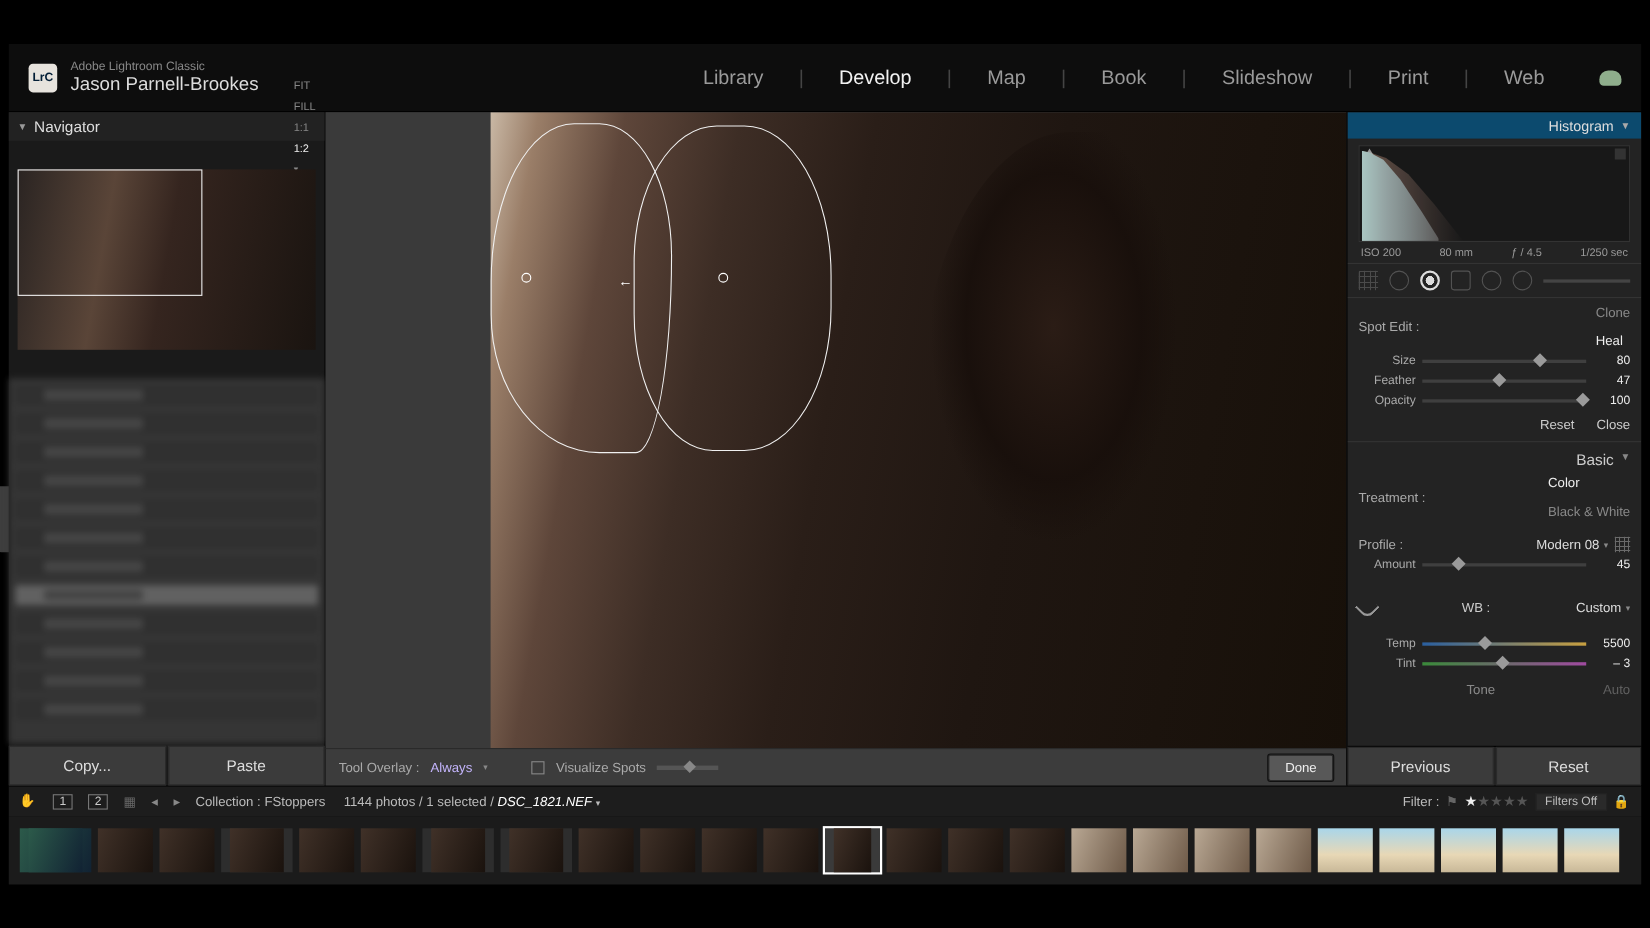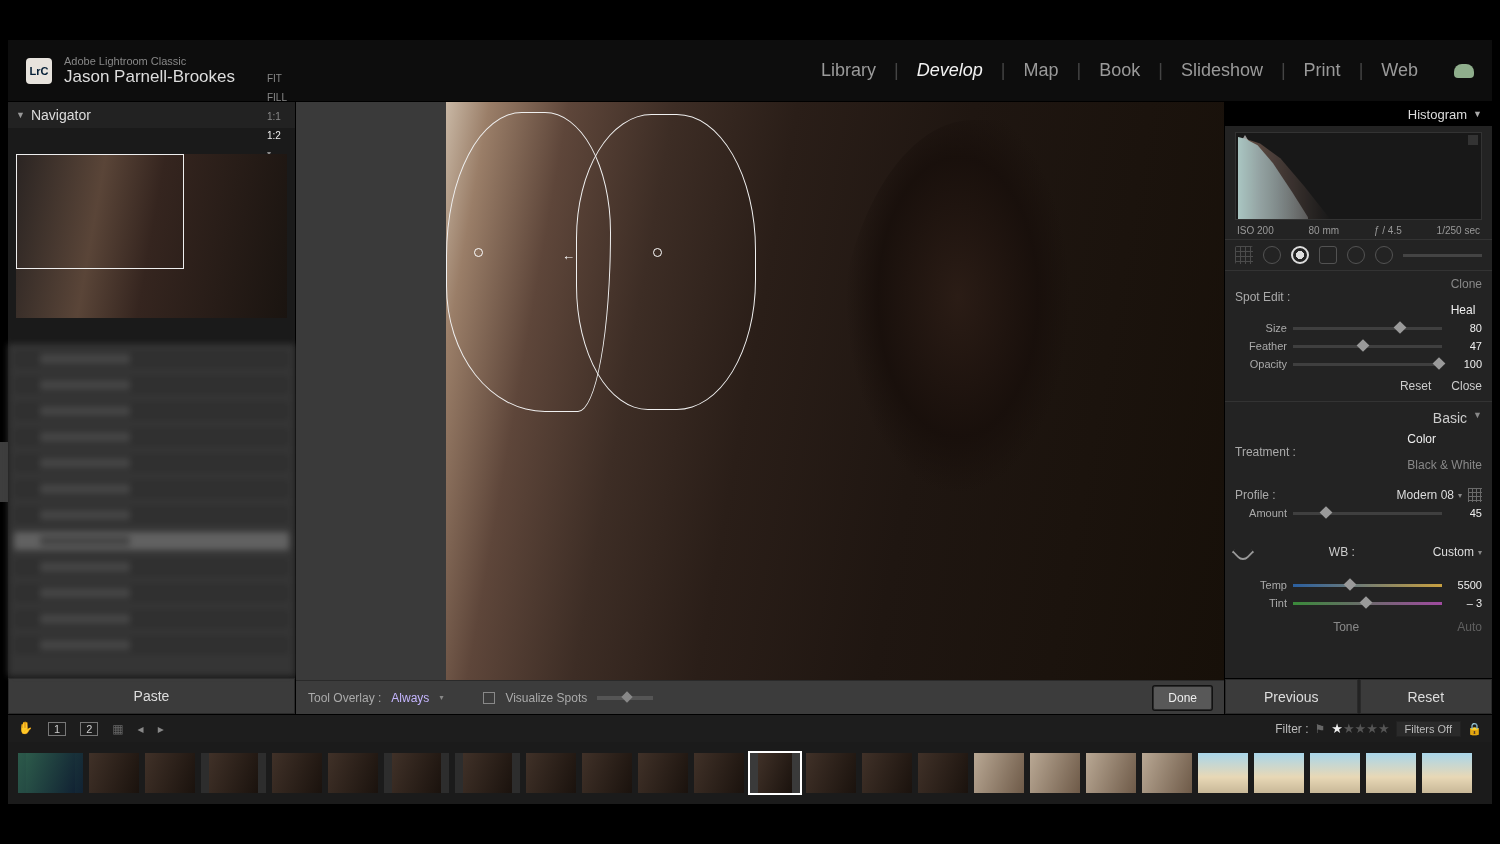--- a/index.html
+++ b/index.html
@@ -5,23 +5,23 @@
   * { box-sizing: border-box; margin: 0; padding: 0; font-family: "Helvetica Neue", Arial, sans-serif; }
   body { background: #000; color: #bbb; width: 1500px; height: 844px; overflow: hidden; position: relative; }
   .app { position: absolute; left: 8px; top: 40px; right: 8px; bottom: 40px; background: #0d0d0d; display: flex; flex-direction: column; }
 
   
   .topbar { height: 62px; display: flex; align-items: center; padding: 0 18px; border-bottom: 1px solid #000; }
   .lrc-icon { width: 26px; height: 26px; background: #e7e3dd; border-radius: 4px; display: flex; align-items: center; justify-content: center; color: #031e36; font-size: 11px; font-weight: 700; margin-right: 12px; }
   .title-block { display: flex; flex-direction: column; }
   .title-block .app-name { font-size: 11px; color: #888; }
   .title-block .user-name { font-size: 17px; color: #ddd; }
-  .modules { margin-left: auto; display: flex; align-items: center; gap: 18px; font-size: 18px; }
+  .modules { margin-left: auto; display: flex; align-items: center; gap: 32px; font-size: 18px; }
   .modules .mod { color: #9a9a9a; cursor: pointer; }
-  .modules .mod.active { color: #f2f2f2; font-style: italic; }
+  .modules .mod.active { color: #f2f2f2; }
   .modules .sep { color: #444; }
   .cloud { margin-left: 18px; width: 20px; height: 14px; border-radius: 8px 8px 4px 4px; background: #8fae8c; position: relative; }
 
   
   .main { flex: 1; display: flex; min-height: 0; }
 
   
   .left { width: 288px; background: #1a1a1a; border-right: 1px solid #000; display: flex; flex-direction: column; position: relative; }
   .nav-hdr { height: 26px; display: flex; align-items: center; padding: 0 8px; font-size: 13px; background: #222; }
   .nav-hdr .tri { font-size: 9px; margin-right: 6px; color: #999; }
@@ -54,21 +54,21 @@
   .toolbar { height: 34px; background: #3c3c3c; display: flex; align-items: center; padding: 0 12px; font-size: 12px; gap: 10px; border-top: 1px solid #2a2a2a; }
   .toolbar .lbl { color: #aaa; }
   .toolbar .val { color: #c4b5fd; }
   .toolbar .chk { width: 12px; height: 12px; border: 1px solid #888; margin-left: 30px; }
   .toolbar .mini-slider { width: 56px; height: 4px; background: #555; position: relative; }
   .toolbar .mini-slider::after { content:""; position:absolute; left: 26px; top:-3px; width: 8px; height: 8px; background:#888; transform: rotate(45deg); }
   .toolbar .done { margin-left: auto; background: #585858; border: 1px solid #2a2a2a; color: #eee; padding: 4px 14px; border-radius: 2px; cursor: pointer; box-shadow: 0 0 0 1px #111; }
 
   
   .right { width: 268px; background: #232323; border-left: 1px solid #000; display: flex; flex-direction: column; position: relative; overflow: hidden; }
-  .r-hdr { height: 24px; display: flex; align-items: center; justify-content: flex-end; padding: 0 10px; font-size: 13px; color: #ddd; background: #000000; }
+  .r-hdr { height: 24px; display: flex; align-items: center; justify-content: flex-end; padding: 0 10px; font-size: 13px; color: #ddd; background: #0c4a6e; }
   .r-hdr .tri { font-size: 9px; margin-left: 6px; color: #aaa; }
   .histogram { margin: 6px 10px 2px 10px; height: 88px; background: #181818; border: 1px solid #333; position: relative; overflow: hidden; }
   .histo-shape { position: absolute; left: 2px; bottom: 0; width: 70px; height: 82px; background: linear-gradient(90deg, #7ab2b3 0%, #6c8d91 30%, #4d4f50 100%); clip-path: polygon(0 0, 10% 2%, 28% 10%, 50% 32%, 78% 68%, 100% 98%, 100% 100%, 0 100%); }
   .histo-shape2 { position: absolute; left: 2px; bottom: 0; width: 92px; height: 82px; background: linear-gradient(90deg, #b47f63 0%, #6b5046 40%, transparent 100%); opacity: .5; clip-path: polygon(0 0, 8% 2%, 24% 8%, 46% 26%, 72% 60%, 100% 100%, 0 100%); mix-blend-mode: screen; }
   .clip-tri { position: absolute; top: 2px; width: 0; height: 0; border-left: 6px solid transparent; border-right: 6px solid transparent; border-bottom: 10px solid #222; }
   .clip-tri.l { left: 3px; border-bottom-color: #9a9a9a; }
   .clip-tri.r { right: 3px; border-bottom-color: #222; border: none; width:10px;height:10px;background:#333;}
   .exif { display: flex; justify-content: space-between; padding: 3px 12px; font-size: 10px; color: #999; }
   .orig { display: flex; align-items: center; gap: 6px; padding: 4px 12px 6px; font-size: 12px; color: #bbb; }
   .orig .box { width: 10px; height: 10px; border: 1px solid #888; }
@@ -177,20 +177,21 @@
         <div class="row"></div>
         <div class="row"></div>
         <div class="row"></div>
         <div class="row sel"></div>
         <div class="row"></div>
         <div class="row"></div>
         <div class="row"></div>
         <div class="row"></div>
       </div>
       <div class="left-btns">
+        <div class="btn">Copy...</div>
         <div class="btn">Paste</div>
       </div>
     </div>
 
     <div class="center">
       <div class="canvas">
         <div class="photo">
           <div class="subject"></div>
         </div>
         <div class="spot-blob blob1"></div>
@@ -332,20 +333,27 @@
 
   </div>
 
   <div class="footbar">
     <span class="hand">✋</span>
     <span class="disp">1</span>
     <span class="disp">2</span>
     <span style="color:#666">▦</span>
     <span style="color:#888">◂</span>
     <span style="color:#888">▸</span>
+    <span class="info">
+      <span>Collection : </span><span>FStoppers</span>
+      &nbsp;&nbsp;&nbsp;
+      <span>1144 photos / 1 selected /</span>
+      <span class="fname">DSC_1821.NEF</span>
+      <span style="font-size:8px"> ▾</span>
+    </span>
     <div class="filter">
       <span>Filter :</span>
       <span style="color:#666">⚑</span>
       <span class="stars">
         <span>★</span><span class="dim">★</span><span class="dim">★</span><span class="dim">★</span><span class="dim">★</span>
       </span>
       <span class="filtersoff">Filters Off</span>
       <span style="color:#777">🔒</span>
     </div>
   </div>

